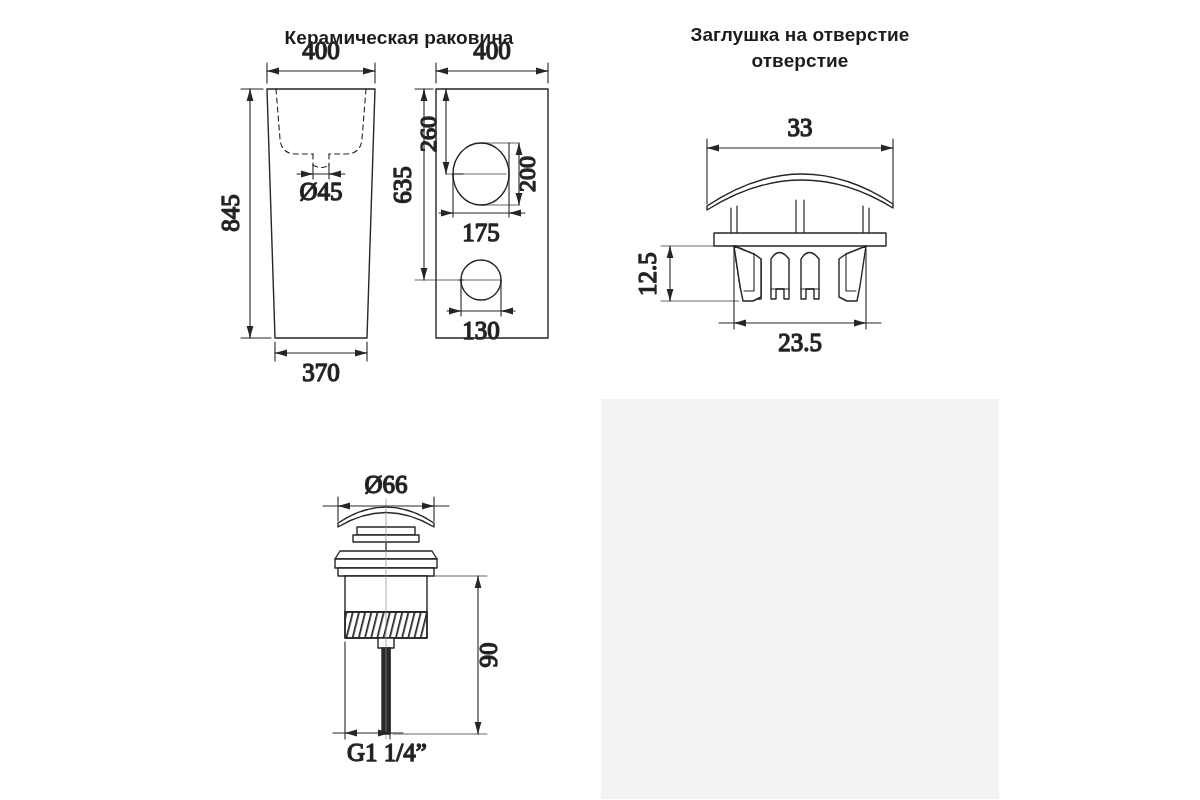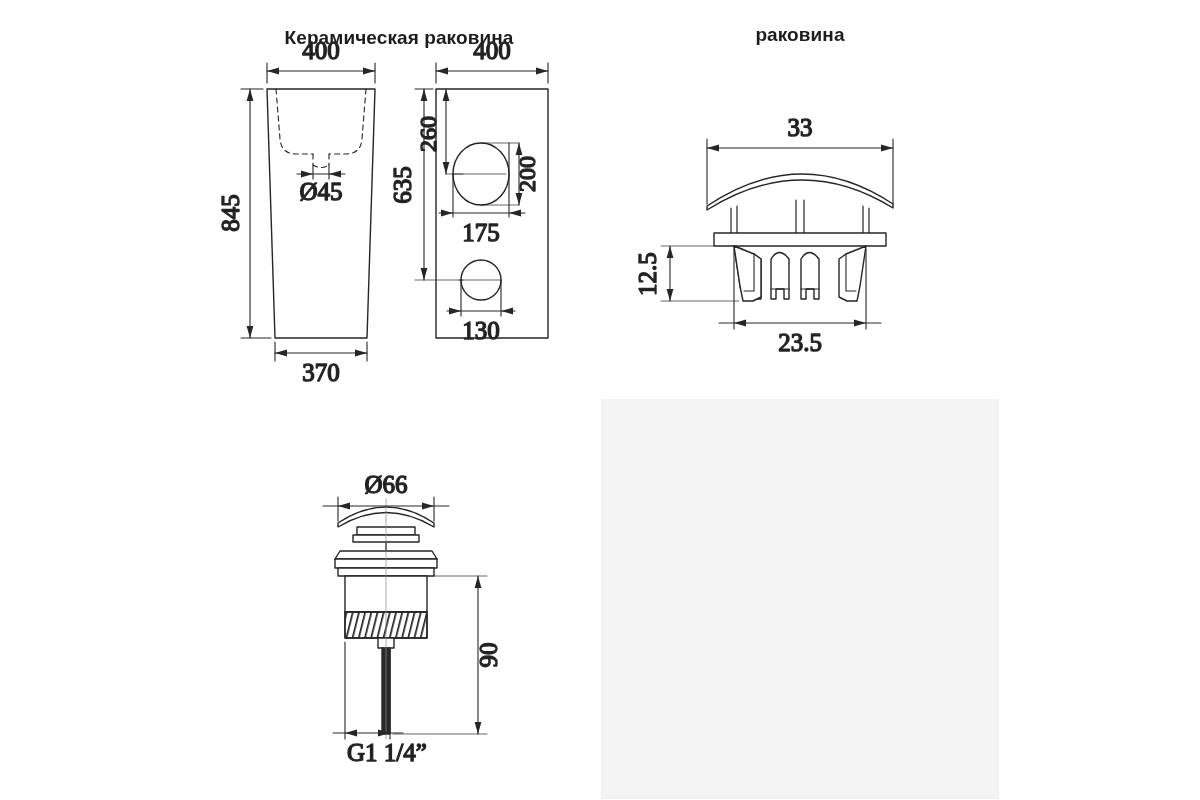--- a/index.html
+++ b/index.html
@@ -182,21 +182,22 @@
           <path d="M 300 310 L 312 306.6 L 312 313.4 Z" fill="#262626" stroke="none"></path>
         </g>
         <text class="dim-text" x="280" y="338" text-anchor="middle">130</text>
 
       </g>
     </svg>
   </div>
 
   <div class="panel" id="panel-plug">
     <div class="panel-title" id="title-plug">
-      <div>раковина</div>
+      <div>Заглушка на отверстие</div>
+      <div>отверстие</div>
     </div>
 
     <svg class="dwg" viewBox="0 0 398 394">
       <g fill="none" stroke="#262626" stroke-width="1.4" stroke-linecap="round" stroke-linejoin="round">
 
         <path d="M 106 205 Q 200 142 292 203 L 292 207 Q 200 150 106 209 Z" fill="#ffffff"></path>
 
         <g stroke-width="1.2">
           <path d="M 130 207 L 130 232 M 136 205 L 136 232"></path>
           <path d="M 195 199 L 195 232 M 203 199 L 203 232"></path>

